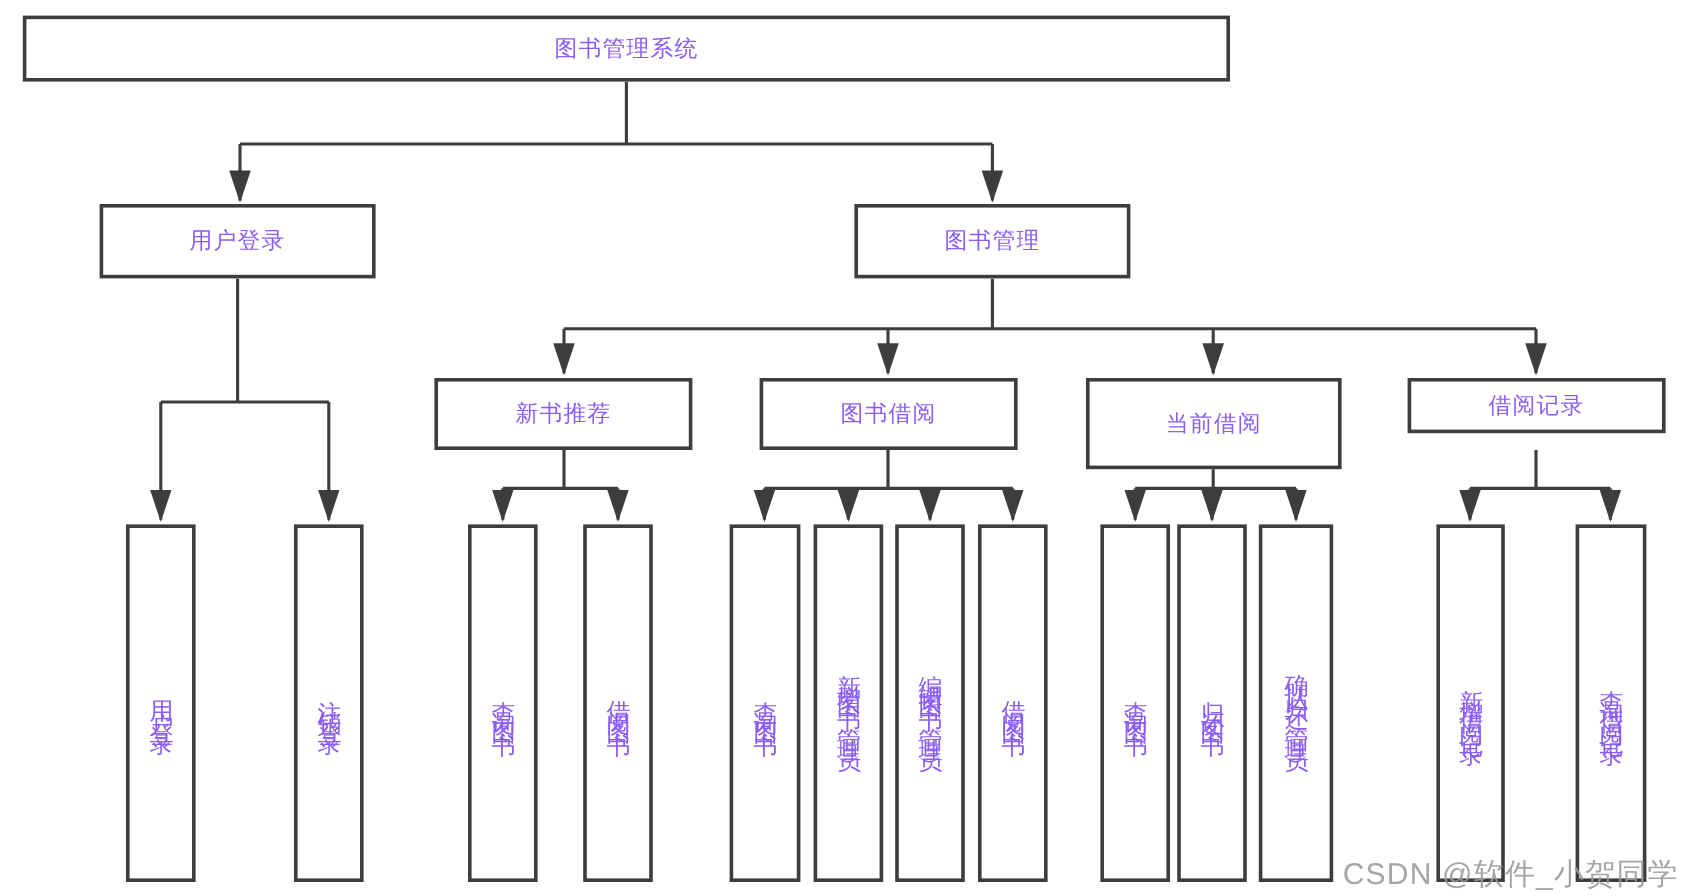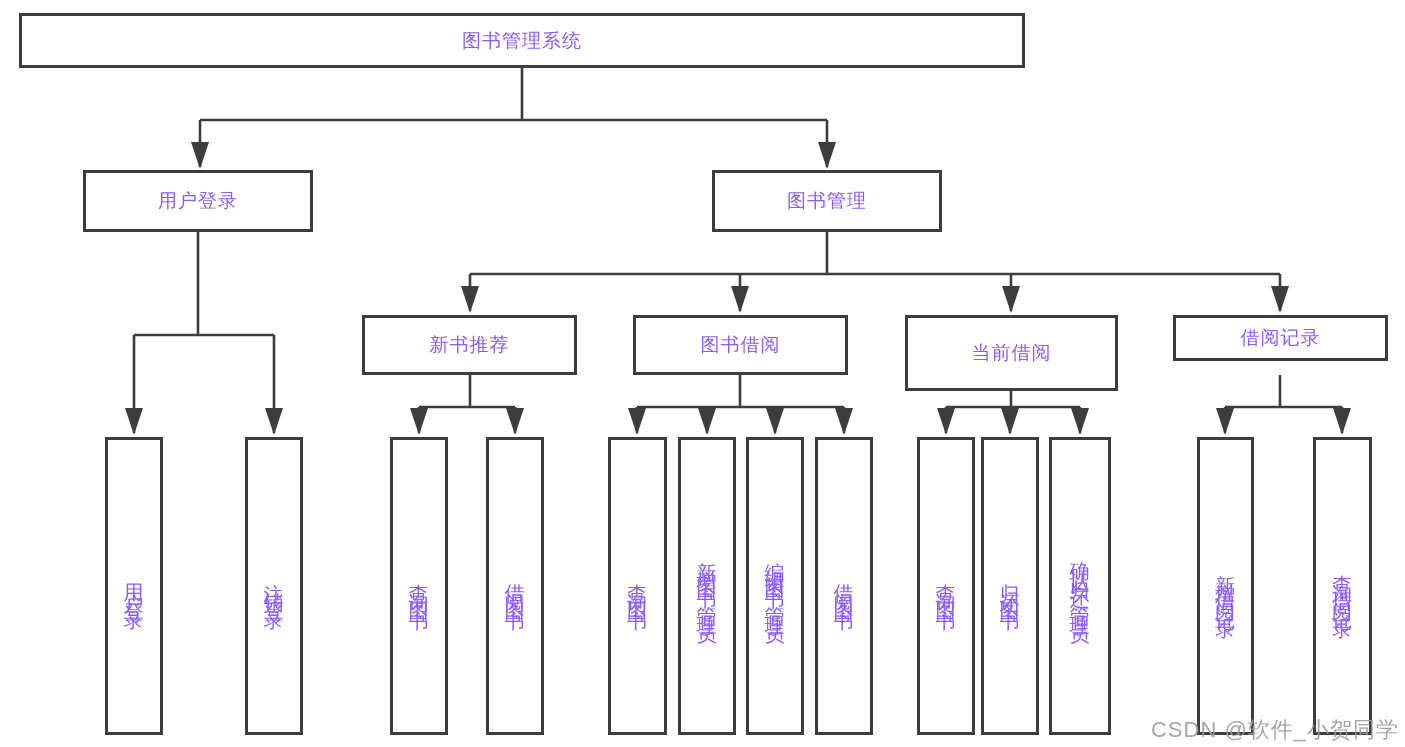--- a/index.html
+++ b/index.html
@@ -35,21 +35,21 @@
     text-orientation: mixed;
     font-size: 20px;
     letter-spacing: 9px;
     line-height: 1;
     white-space: nowrap;
   }
   #watermark {
     position: absolute;
     right: 6px;
     bottom: 2px;
-    font-size: 22px;
+    font-size: 25px;
     color: rgba(155, 155, 155, 0.9);
     letter-spacing: 1px;
     white-space: nowrap;
   }
   .cline { stroke: #3d3d3d; stroke-width: 2.6; fill: none; }
 </style>
 </head>
 <body>
 
 <div id="stage">

